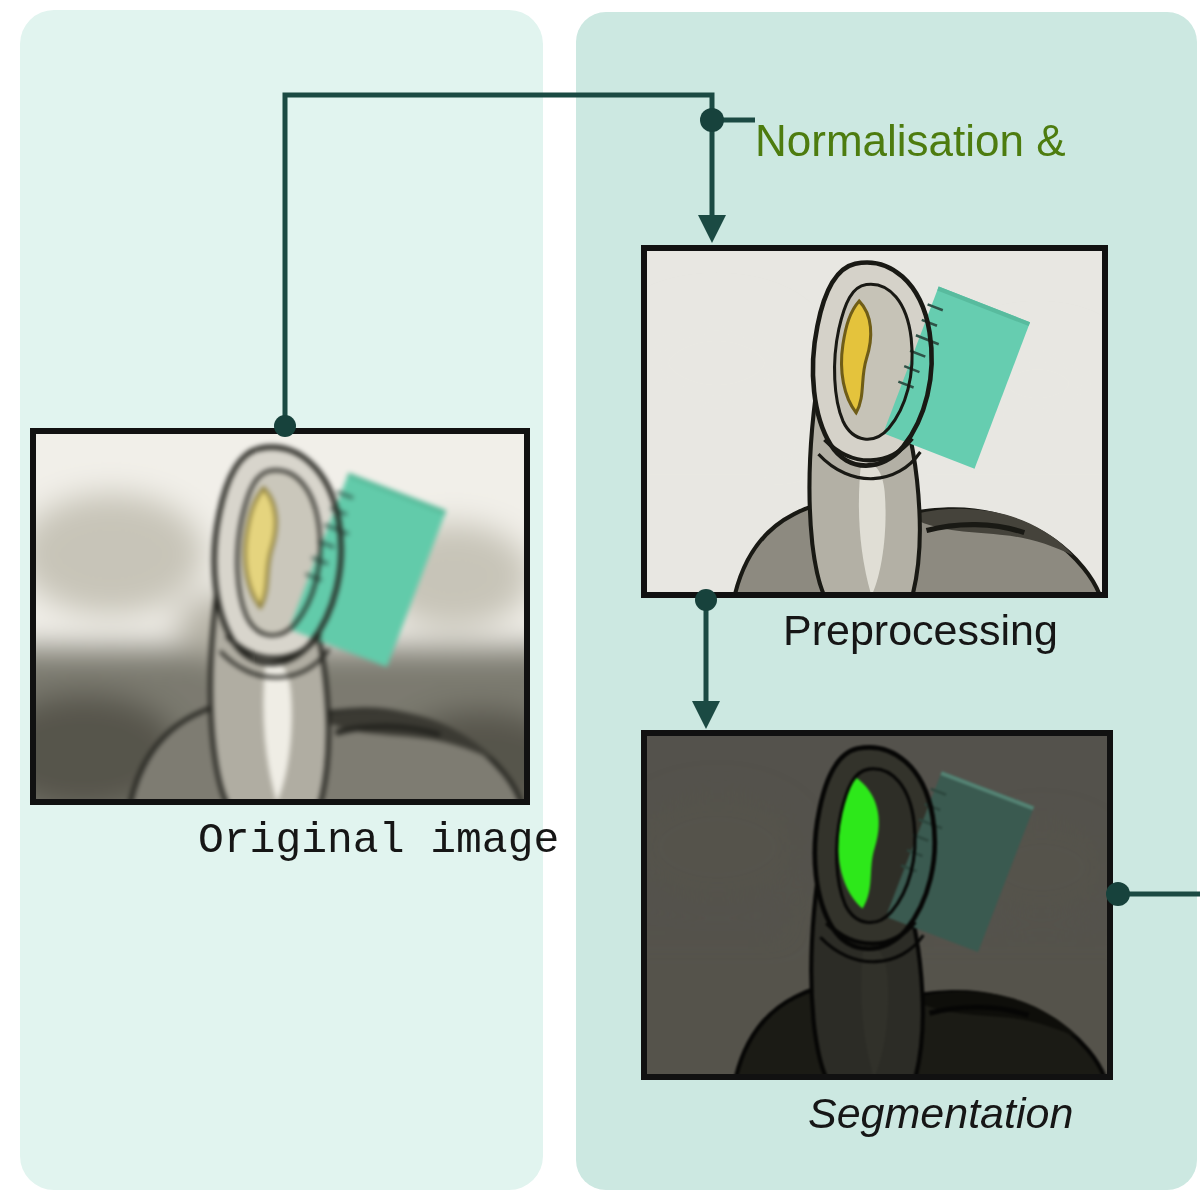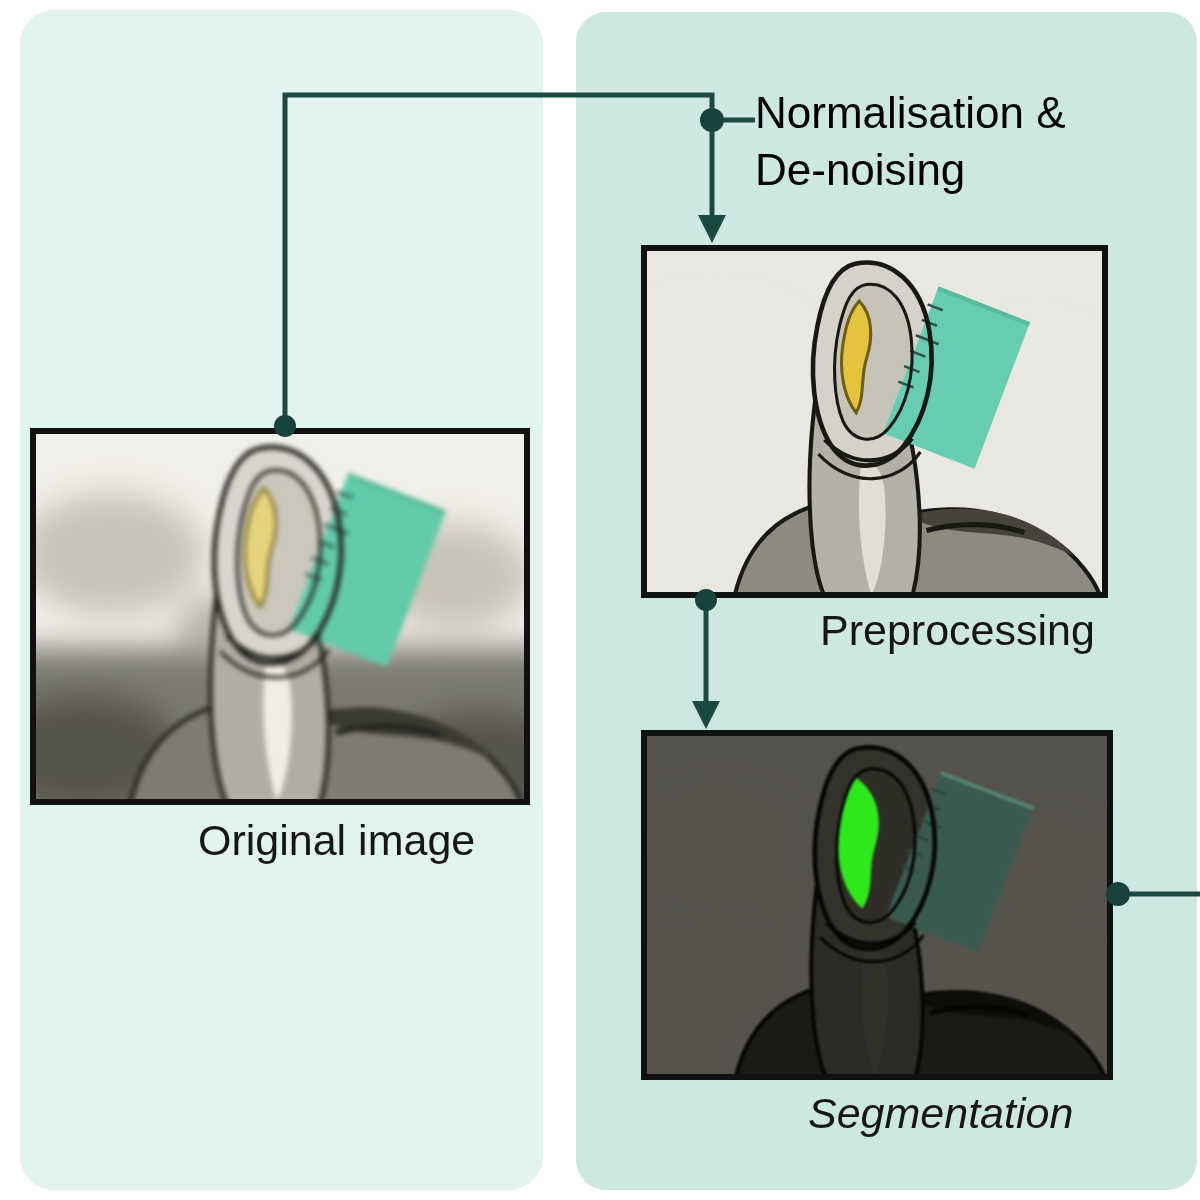--- a/index.html
+++ b/index.html
@@ -39,24 +39,24 @@
     --bg:#54524c; --band:#54524c; --blob1:#54524c; --blob2:#54524c; --blob3:#54524c;
     --fist-mid:#1b1b15; --fist-dark:#0e0e0a; --line:#060605;
     --finger-mid:#2c2c26; --highlight:#31312a; --finger-light:#33332b; --nail:#2e2e27;
     --lesion-s:none; --lesion-s-line:none; --lesion-b:#2de81a;
     --ruler:#3a5a50; --ruler-edge:#548273; --tick:#2c463d;
   }
   .v-seg .art{filter:blur(1px);}
 
   
   .caption{position:absolute;font-size:43px;line-height:1.16;color:#161616;white-space:nowrap;}
-  #cap-original{left:198px;top:816px;}
-  #cap-preprocessing{left:783px;top:606px;margin-left:37px;}
+  #cap-original{left:198px;top:816px;font-family:Liberation Mono, monospace;}
+  #cap-preprocessing{left:783px;top:606px;}
   #cap-segmentation{left:808px;top:1089px;font-style:italic;}
-  .edge-label{position:absolute;left:755px;top:84px;font-size:44px;line-height:57px;color:#000000;white-space:nowrap;}
+  .edge-label{position:absolute;left:755px;top:112px;font-size:44px;line-height:57px;color:#4d7c0f;white-space:nowrap;}
 
   
   .overlay{position:absolute;left:0;top:0;width:1200px;height:1200px;pointer-events:none;}
   .defs-holder{position:absolute;width:0;height:0;overflow:hidden;}
 </style>
 </head>
 <body>
 
 <div class="canvas">
 
@@ -125,21 +125,20 @@
 
   <figure class="frame v-seg" id="frame-segmentation">
     <svg class="art" viewBox="0 0 470 353" preserveAspectRatio="none">
       <use href="#thumb-scene"></use>
     </svg>
   </figure>
   <div class="caption" id="cap-segmentation">Segmentation</div>
 
   <div class="edge-label">
     <div>Normalisation &amp;</div>
-    <div>De-noising</div>
   </div>
 
   <svg class="overlay" viewBox="0 0 1200 1200">
     <g stroke="#1b4a43" stroke-width="5" fill="none">
       <path d="M285,426 L285,95 L712,95 L712,218"></path>
       <path d="M712,120 L755,120"></path>
       <path d="M706,600 L706,704"></path>
       <path d="M1118,894 L1200,894"></path>
     </g>
     <polygon points="698,215 726,215 712,243" fill="#1b4a43"></polygon>

